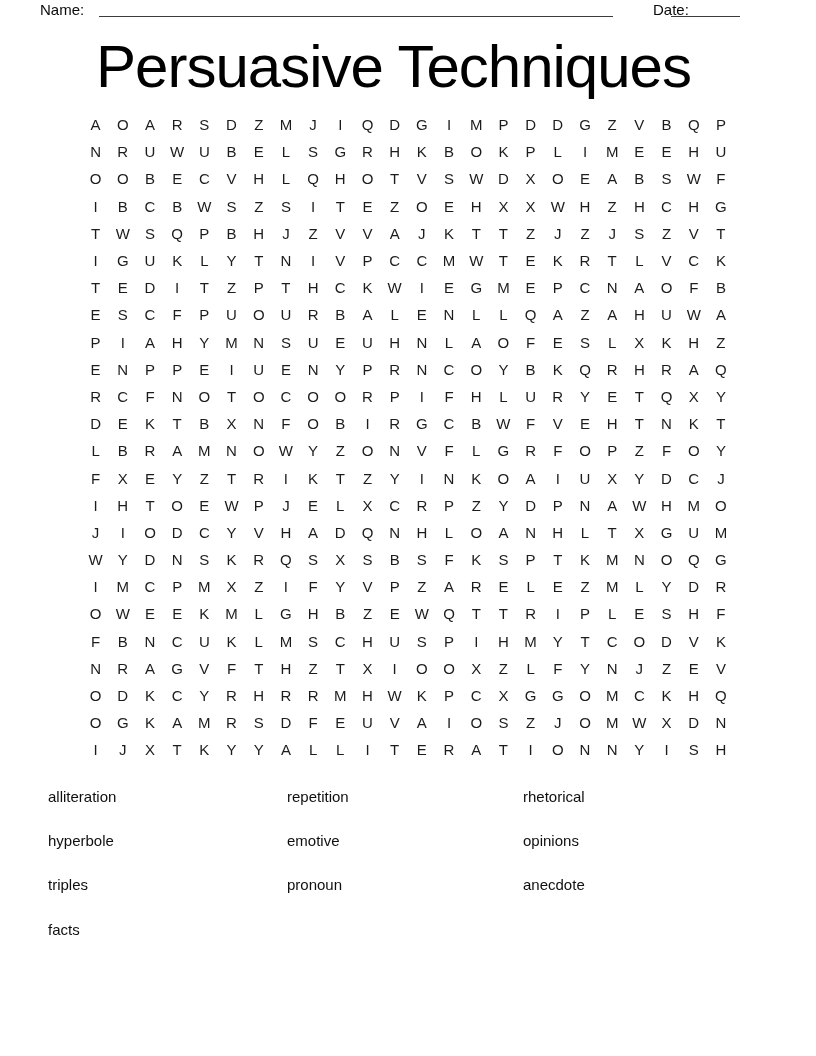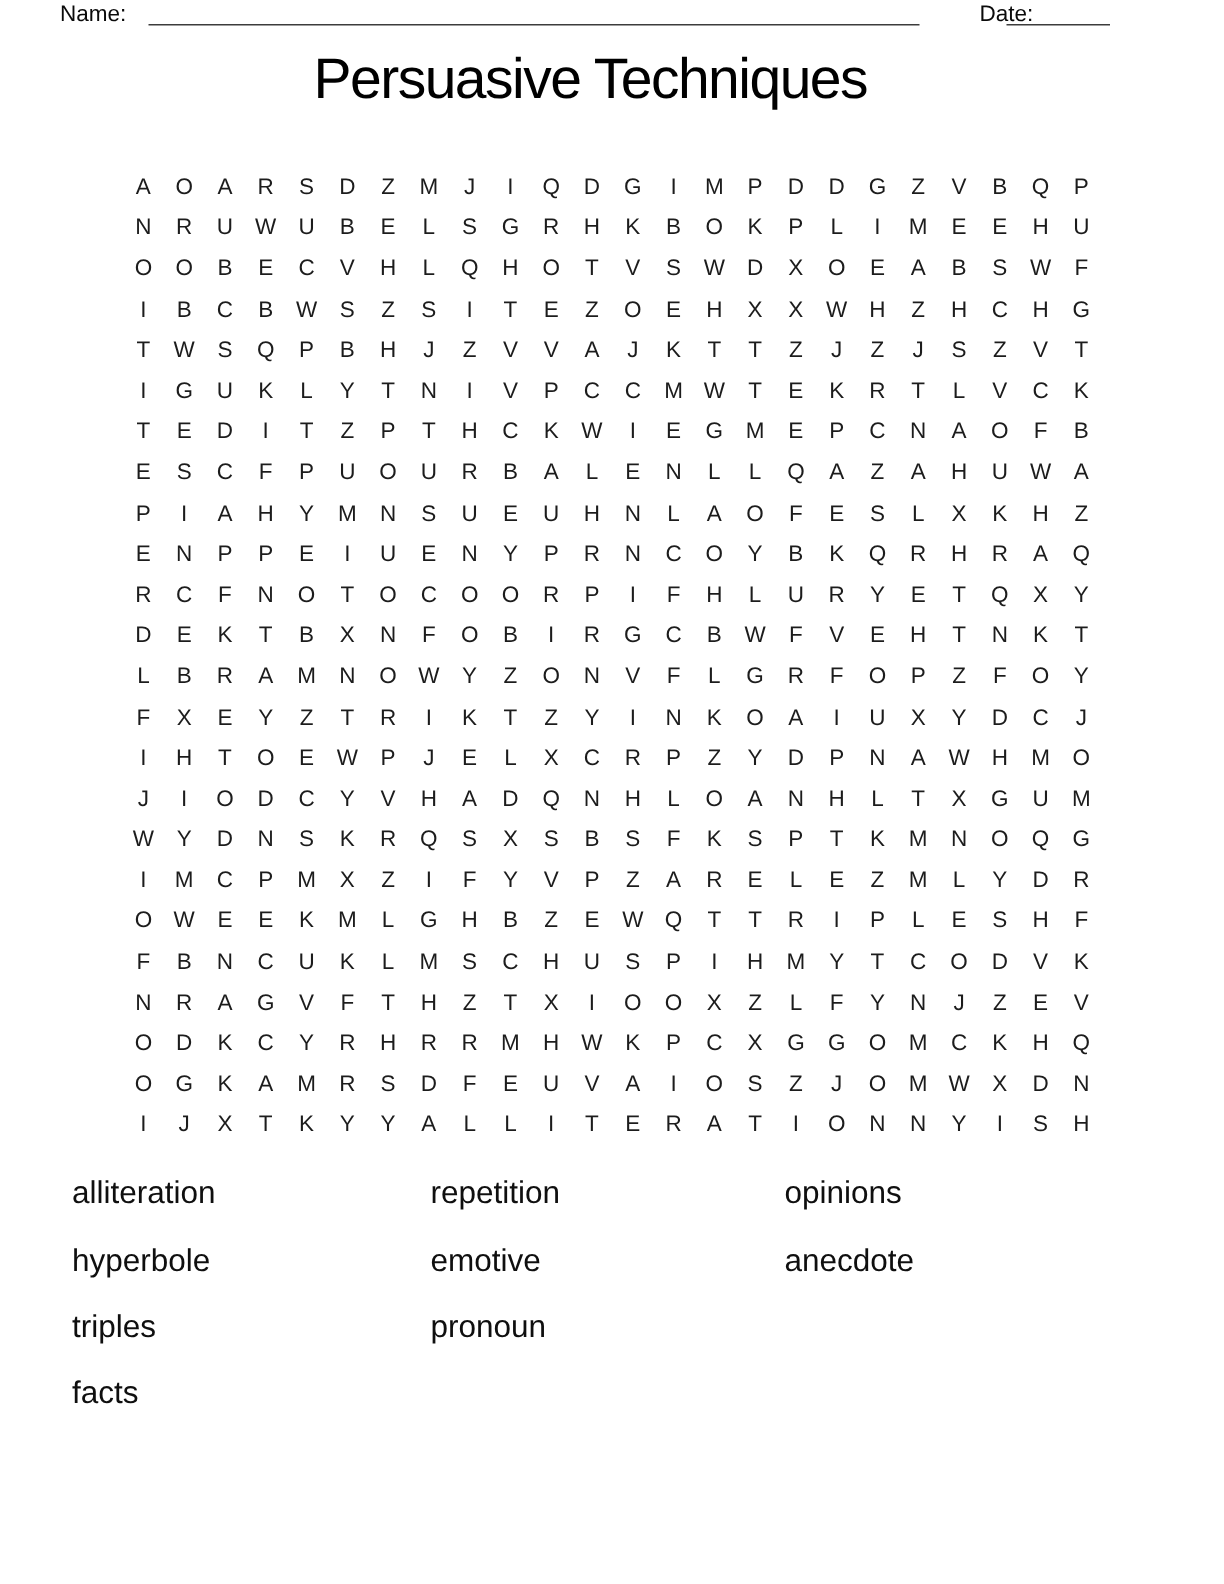--- a/index.html
+++ b/index.html
@@ -19,21 +19,21 @@
   .date-label { left: 625px; margin-left: 28px; }
   .blank-line { position: absolute; top: 0; height: 16px; border-bottom: 1.5px solid #3c3c3c; }
   .name-line { left: 99px; width: 514px; }
   .date-line { left: 671px; width: 69px; }
 
   
   .title {
     position: absolute;
     top: 32px; left: 0; width: 100%;
     text-align: center;
-    font-size: 38px;
+    font-size: 60px;
     letter-spacing: -1px;
     color: #000;
     white-space: nowrap;
   }
 
   
   .grid {
     position: absolute;
     left: 82px; top: 111px;
     display: grid;
@@ -53,21 +53,21 @@
     position: absolute;
     left: 48px; top: 774px;
     display: grid;
     grid-template-columns: 239px 236px 250px;
   }
   .word-col { display: flex; flex-direction: column; }
   .word {
     height: 44.4px;
     display: flex;
     align-items: center;
-    font-size: 21px;
+    font-size: 15px;
     color: #0f0f0f;
   }
 </style>
 </head>
 <body>
 
 <div class="page">
 
   <span class="hdr-label name-label">Name:</span>
   <div class="blank-line name-line"></div>
@@ -662,18 +662,19 @@
         <div class="word">hyperbole</div>
         <div class="word">triples</div>
         <div class="word">facts</div>
       </div>
       <div class="word-col">
         <div class="word">repetition</div>
         <div class="word">emotive</div>
         <div class="word">pronoun</div>
       </div>
       <div class="word-col">
+        <div class="word">rhetorical</div>
         <div class="word">opinions</div>
         <div class="word">anecdote</div>
       </div>
     </div>
 
 </div>
 
 </body></html>

